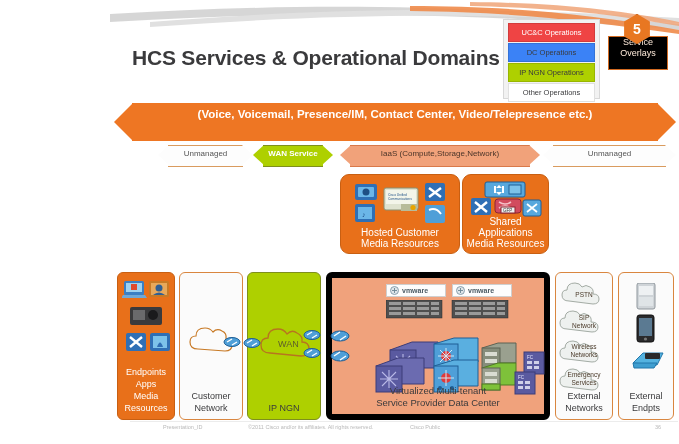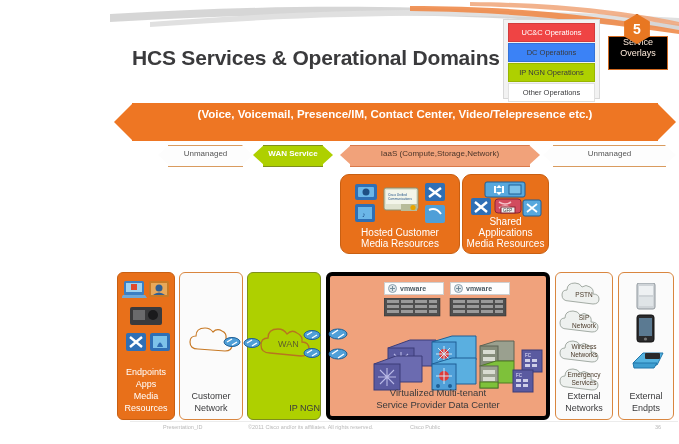--- a/index.html
+++ b/index.html
@@ -69,22 +69,22 @@
 
   
   .panel{position:absolute;border-radius:6px;box-sizing:border-box;}
   .panel .plbl{position:absolute;left:0;bottom:5px;width:100%;text-align:center;
                font-size:9px;line-height:12px;}
   .p-orange{background:#e8701a;border:1px solid #c85f12;padding-left:33px;}
   .p-orange .plbl{color:#fff;}
   .p-white{background:#fbfbfb;border:1px solid #d9863f;}
   .p-white .plbl{color:#3a3a3c;}
   .p-green{background:#aed000;border:1px solid #7e8f1c;}
-  .p-green .plbl{color:#3a3a3c;text-align:right;}
-  .p-salmon{background:#f0a27c;border:4px solid #000000;}
+  .p-green .plbl{color:#3a3a3c;}
+  .p-salmon{background:#f0a27c;border:6px solid #000000;}
   .p-salmon .plbl{color:#3a3a3c;font-size:9.5px;}
   .cloudtxt{position:absolute;font-size:6.5px;color:#4a3a2a;text-align:center;
             width:100%;left:0;line-height:7.5px;}
 
   
   .foot{position:absolute;top:424px;font-size:5.5px;color:#b9b9b9;}
   .footline{position:absolute;left:130px;top:421px;width:548px;height:1px;background:#ececec;}
 
   .icon{position:absolute;}
 </style>

